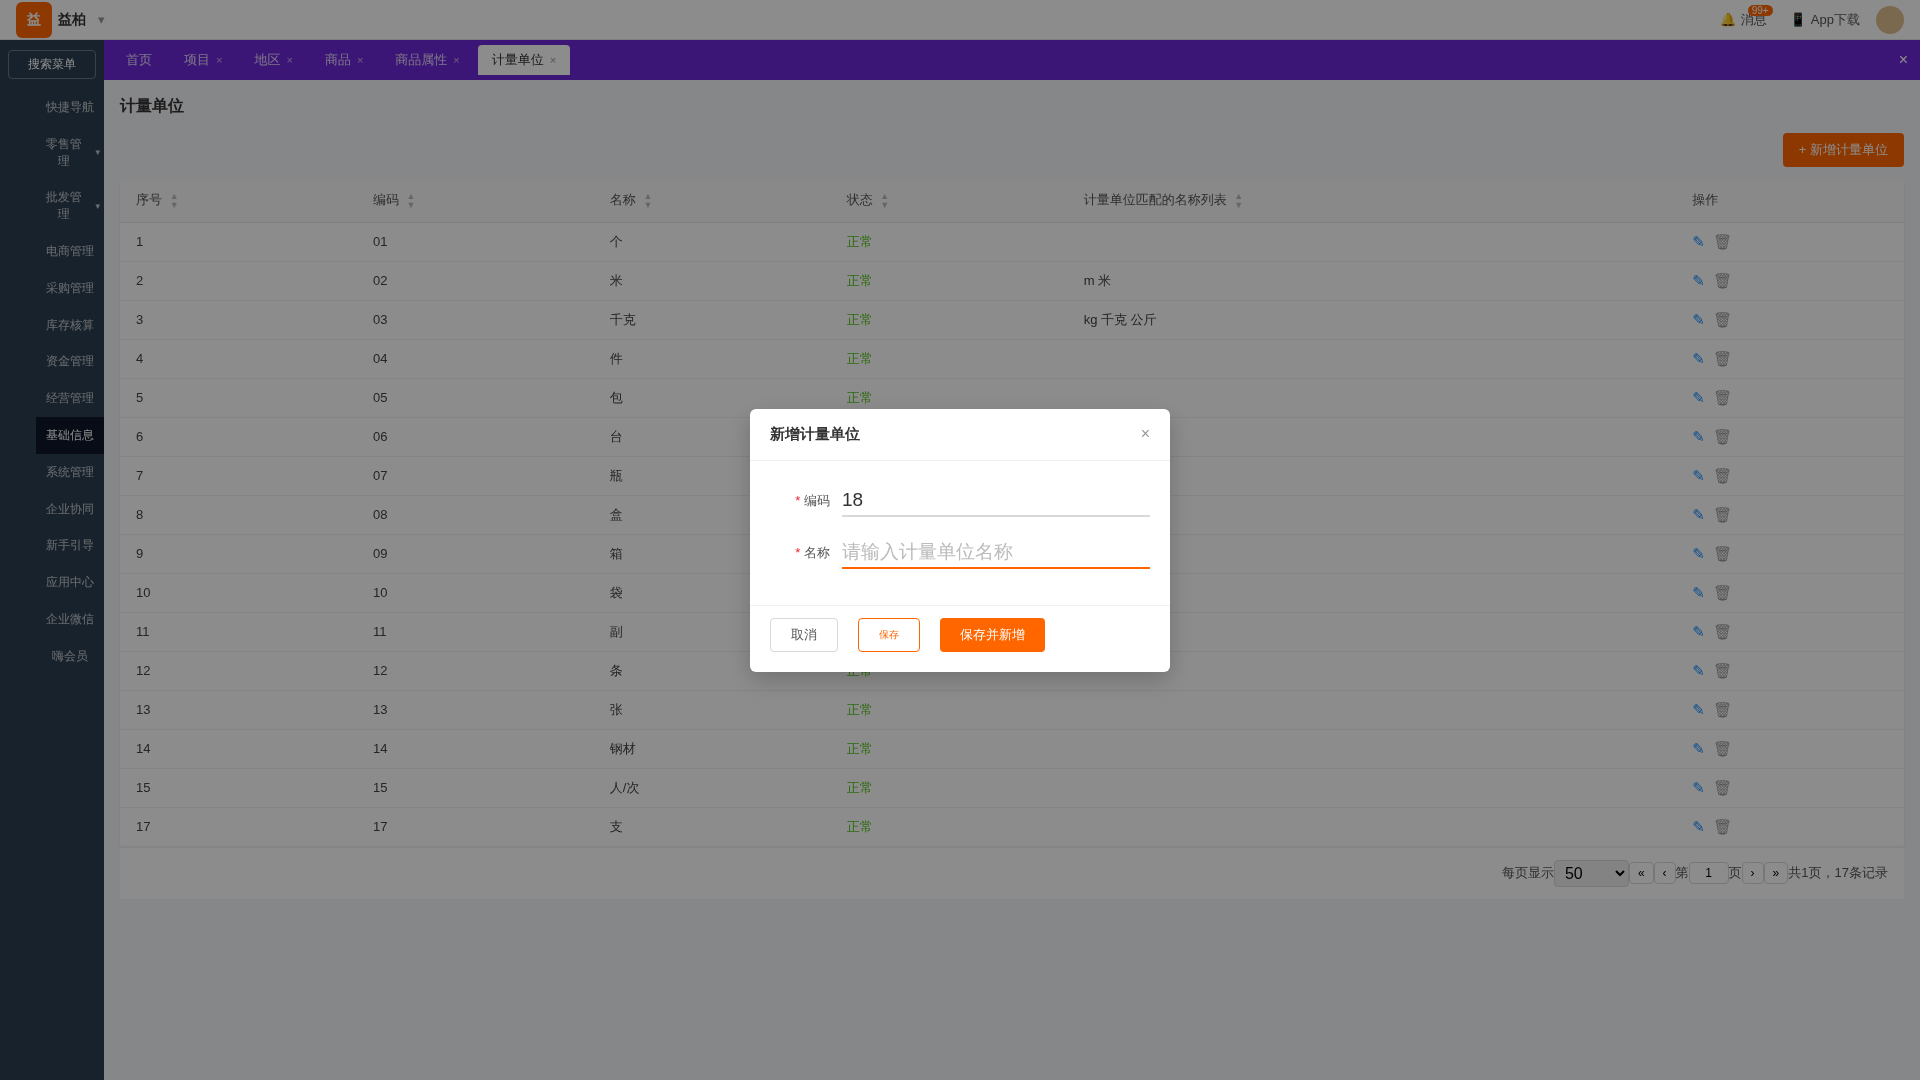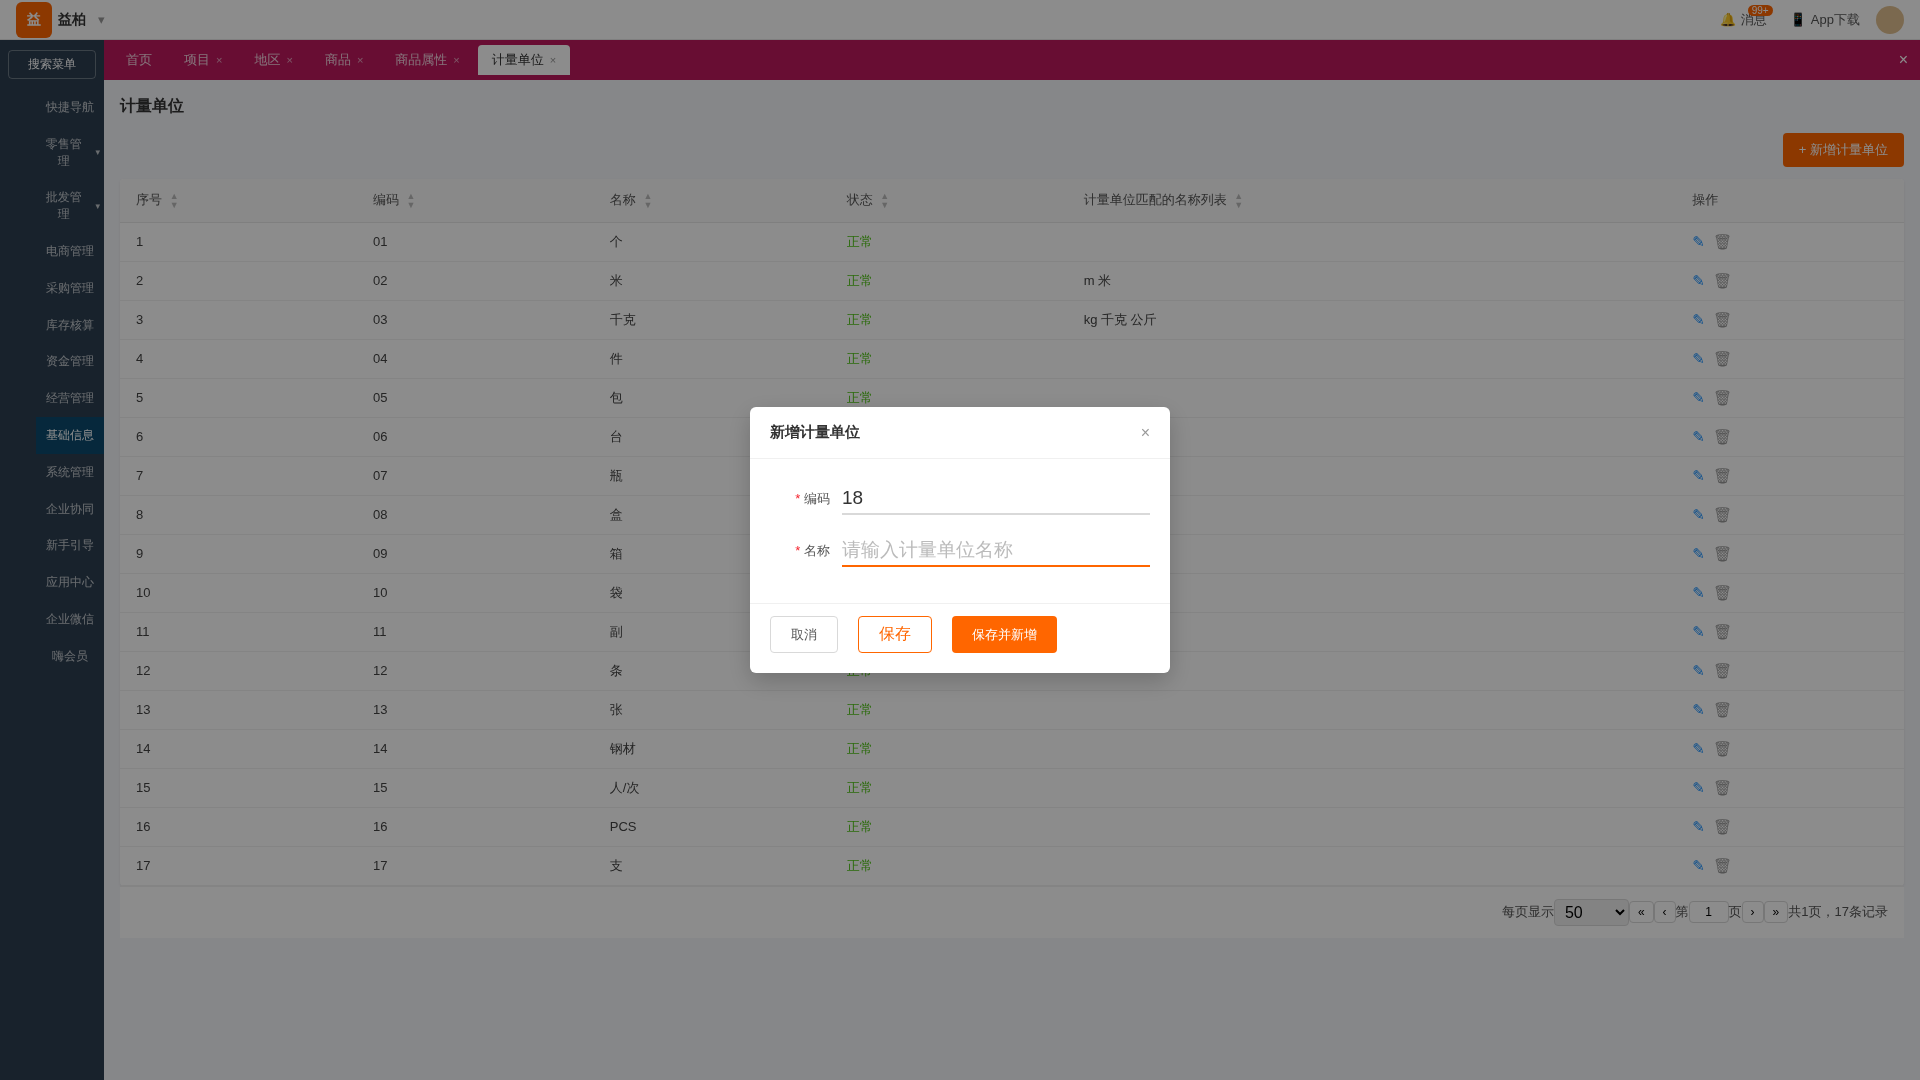--- a/index.html
+++ b/index.html
@@ -18,28 +18,28 @@
     .app-download { display: flex; align-items: center; gap: 4px; color: #555; font-size: 13px; cursor: pointer; }
     .user-avatar { width: 28px; height: 28px; border-radius: 50%; background: #e0c090; cursor: pointer; }
 
     .main-layout { display: flex; flex: 1; overflow: hidden; }
 
     
     .sidebar { width: 104px; background: #2c3e50; display: flex; flex-direction: column; overflow-y: auto; }
     .sidebar-search { padding: 10px 8px; }
     .sidebar-search-btn { width: 100%; background: transparent; border: 1px solid rgba(255,255,255,0.3); color: #fff; padding: 5px 4px; border-radius: 4px; font-size: 12px; cursor: pointer; text-align: center; }
     .sidebar-item { padding: 10px 4px; text-align: center; color: rgba(255,255,255,0.7); cursor: pointer; font-size: 12px; line-height: 1.4; margin-left: 36px; }
-    .sidebar-item.active { background: #0c4a6e; color: #fff; }
+    .sidebar-item.active { background: #0f172a; color: #fff; }
     .sidebar-item-with-arrow { display: flex; align-items: center; justify-content: center; gap: 8px; }
 
     
     .content-area { flex: 1; display: flex; flex-direction: column; overflow: hidden; }
 
     
-    .tab-bar { height: 40px; background: #be185d; display: flex; align-items: center; padding: 0 8px; gap: 4px; position: relative; }
+    .tab-bar { height: 40px; background: #6d28d9; display: flex; align-items: center; padding: 0 8px; gap: 4px; position: relative; }
     .tab-item { display: flex; align-items: center; padding: 6px 14px; border-radius: 4px 4px 0 0; font-size: 13px; cursor: pointer; gap: 6px; color: rgba(255,255,255,0.8); }
     .tab-item.active { background: #fff; color: #333; }
     .tab-close { font-size: 11px; color: rgba(255,255,255,0.6); cursor: pointer; }
     .tab-item.active .tab-close { color: #999; }
     .tab-bar-close { position: absolute; right: 12px; color: #fff; cursor: pointer; font-size: 16px; }
 
     
     .page-content { flex: 1; background: #f5f6fa; padding: 16px; overflow-y: auto; }
     .page-title { font-size: 16px; font-weight: bold; color: #333; margin-bottom: 16px; }
 
@@ -70,21 +70,21 @@
     .modal-close { cursor: pointer; color: #999; font-size: 16px; border: none; background: none; }
     .modal-body { padding: 24px 20px 16px; }
     .form-row { display: flex; align-items: center; margin-bottom: 20px; }
     .form-label { width: 60px; text-align: right; margin-right: 12px; color: #555; font-size: 13px; }
     .form-label.required::before { content: "* "; color: #f5222d; }
     .form-input { flex: 1; border: none; border-bottom: 2px solid #d9d9d9; padding: 4px 0; font-size: 19px; outline: none; color: #333; }
     .form-input.active-border { border-bottom-color: #f60; }
     .form-input::placeholder { color: #bbb; }
     .modal-footer { padding: 12px 20px 20px; display: flex; justify-content: flex-start; gap: 20px; border-top: 1px solid #f0f0f0; }
     .btn-cancel { padding: 7px 20px; border: 1px solid #d9d9d9; border-radius: 4px; background: #fff; cursor: pointer; font-size: 13px; color: #555; }
-    .btn-save { padding: 7px 20px; border: 1px solid #f60; border-radius: 4px; background: #fff; cursor: pointer; font-size: 16px; color: #f60; }
+    .btn-save { padding: 7px 20px; border: 1px solid #f60; border-radius: 4px; background: #fff; cursor: pointer; font-size: 10px; color: #f60; }
     .btn-save-new { padding: 7px 20px; border: none; border-radius: 4px; background: #f60; cursor: pointer; font-size: 13px; color: #fff; }
 
     .sort-arrows { display: inline-flex; flex-direction: column; margin-left: 4px; font-size: 9px; color: #bbb; vertical-align: middle; line-height: 1; }
   </style>
 </head>
 <body>
 
 <div class="app-container">
 
   <div class="top-bar">
@@ -416,33 +416,20 @@
       <td><span class="status-normal">正常</span></td>
       <td></td>
       <td>
         <div class="action-btns">
           <span class="action-edit">✎</span>
           <span class="action-delete">🗑</span>
         </div>
       </td>
     </tr>
               <tr>
-      <td>16</td>
-      <td>16</td>
-      <td>PCS</td>
-      <td><span class="status-normal">正常</span></td>
-      <td></td>
-      <td>
-        <div class="action-btns">
-          <span class="action-edit">✎</span>
-          <span class="action-delete">🗑</span>
-        </div>
-      </td>
-    </tr>
-              <tr>
       <td>17</td>
       <td>17</td>
       <td>支</td>
       <td><span class="status-normal">正常</span></td>
       <td></td>
       <td>
         <div class="action-btns">
           <span class="action-edit">✎</span>
           <span class="action-delete">🗑</span>
         </div>

